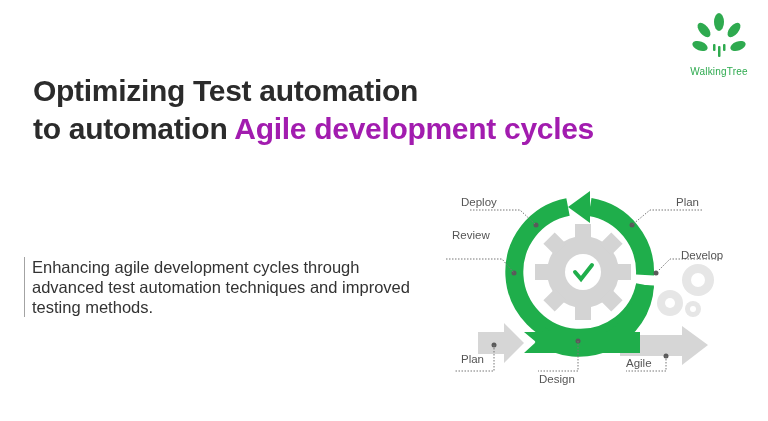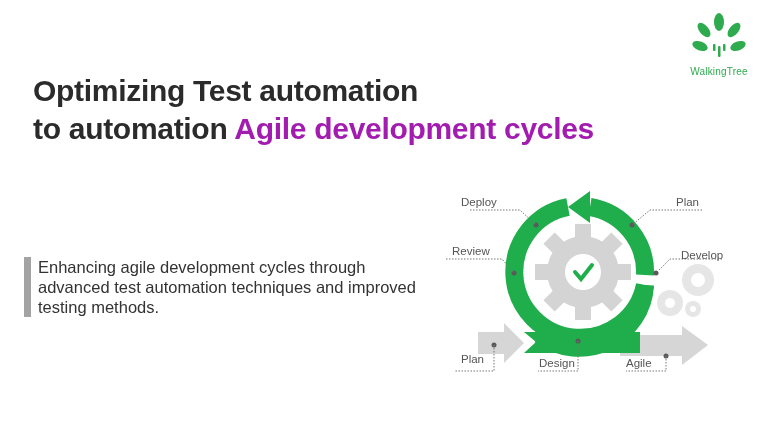--- a/index.html
+++ b/index.html
@@ -14,21 +14,21 @@
     font-size: 10px; font-weight: normal; color: #2eaa4f; letter-spacing: 0.2px;
   }
   .title {
     position: absolute; left: 33px; top: 72px; margin: 0;
     font-size: 30px; font-weight: bold; color: #2b2b2b; line-height: 38px;
     letter-spacing: -0.3px;
   }
   .title .accent { color: #a21caf; }
   .desc {
     position: absolute; left: 24px; top: 257px; width: 380px;
-    border-left: 7px solid #a3a3a3; padding-left: 7px;
+    border-left: 1px solid #a3a3a3; padding-left: 7px;
     font-size: 16.5px; line-height: 20px; color: #333333;
   }
   .diagram { position: absolute; left: 440px; top: 185px; width: 300px; height: 200px; }
   .diagram svg { position: absolute; left: 0; top: 0; }
   .lbl {
     position: absolute; font-size: 11.5px; color: #555555;
   }
 </style>
 </head>
 <body>
@@ -110,19 +110,19 @@
       <polyline points="30,25 80,25 96,40"></polyline>
       <polyline points="6,74 62,74 74,88"></polyline>
       <polyline points="262,25 210,25 192,40"></polyline>
       <polyline points="282,74 230,74 216,88"></polyline>
       <polyline points="54,160 54,186 14,186"></polyline>
       <polyline points="138,156 138,186 98,186"></polyline>
       <polyline points="226,171 226,186 186,186"></polyline>
     </g>
   </svg>
   <span class="lbl" style="left:21px;top:11px;">Deploy</span>
-  <span class="lbl" style="left:12px;top:60px;">Review</span>
+  <span class="lbl" style="left:12px;top:44px;">Review</span>
   <span class="lbl" style="left:236px;top:11px;">Plan</span>
   <span class="lbl" style="left:241px;top:64px;text-align:center;">Develop</span>
   <span class="lbl" style="left:21px;top:168px;">Plan</span>
-  <span class="lbl" style="left:99px;top:172px;">Design</span>
+  <span class="lbl" style="left:99px;top:188px;">Design</span>
   <span class="lbl" style="left:186px;top:172px;">Agile</span>
 </div>
 
 </body></html>

